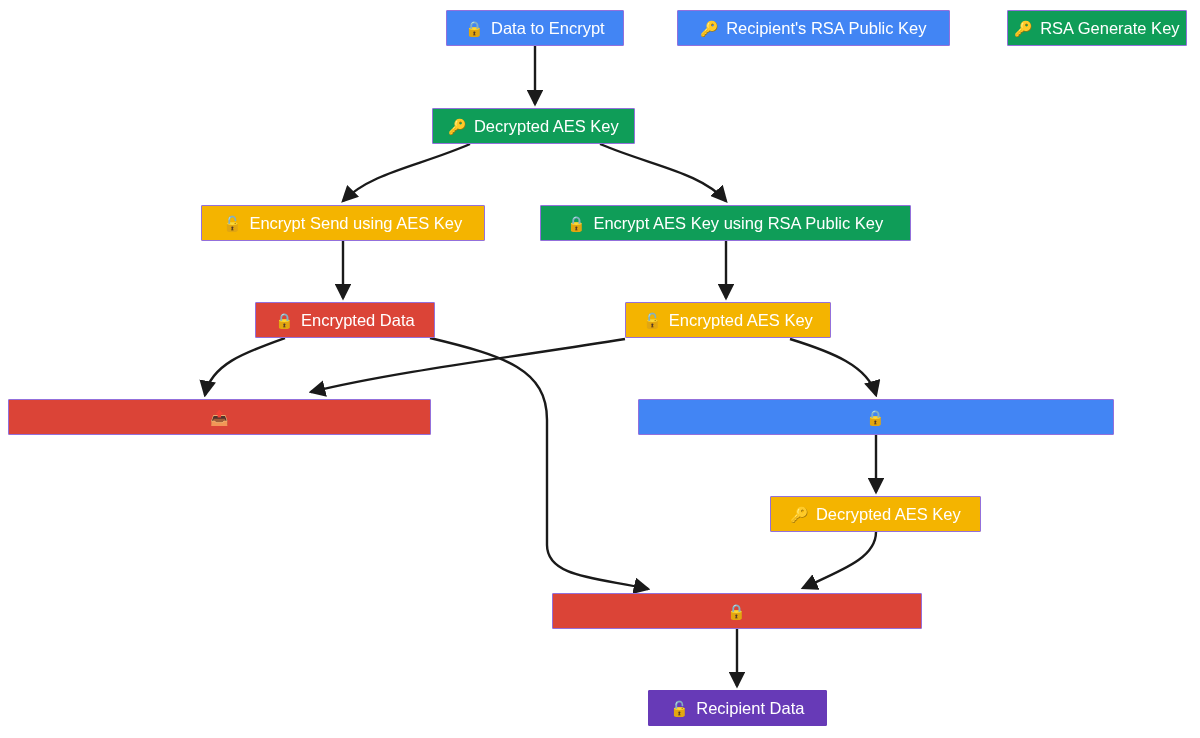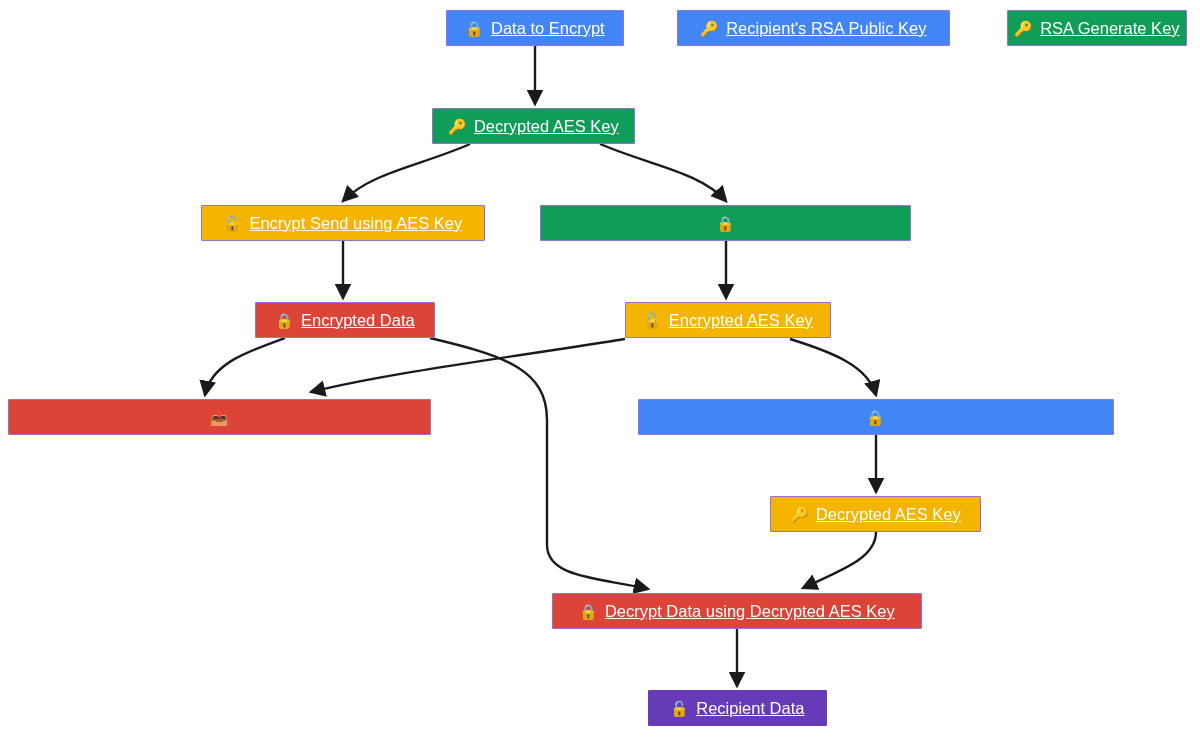--- a/index.html
+++ b/index.html
@@ -42,21 +42,20 @@
     height: 36px;
     font-family: "Liberation Sans", sans-serif;
   }
   .node .ico {
     font-size: 15px;
     line-height: 1;
     display: inline-block;
   }
   .node .lbl {
     display: inline-block;
-    text-decoration: underline;
   }
   .n-blue   { background: #4285F4; }
   .n-green  { background: #0F9D58; }
   .n-orange { background: #F4B400; }
   .n-red    { background: #DB4437; }
   .n-purple { background: #673AB7; border-color:#673AB7; }
 </style>
 </head>
 <body>
 
@@ -104,20 +103,21 @@
     <span class="lbl">Decrypted AES Key</span>
   </div>
 
   <div class="node n-orange" style="left:201px; top:205px; width:284px;">
     <span class="ico">🔓</span>
     <span class="lbl">Encrypt Send using AES Key</span>
   </div>
 
   <div class="node n-green" style="left:540px; top:205px; width:371px;">
     <span class="ico">🔒</span>
+    <span class="lbl">Encrypt AES Key using RSA Public Key</span>
   </div>
 
   <div class="node n-red" style="left:255px; top:302px; width:180px;">
     <span class="ico">🔒</span>
     <span class="lbl">Encrypted Data</span>
   </div>
 
   <div class="node n-orange" style="left:625px; top:302px; width:206px;">
     <span class="ico">🔓</span>
     <span class="lbl">Encrypted AES Key</span>
@@ -131,21 +131,20 @@
     <span class="ico">🔒</span>
   </div>
 
   <div class="node n-orange" style="left:770px; top:496px; width:211px;">
     <span class="ico">🔑</span>
     <span class="lbl">Decrypted AES Key</span>
   </div>
 
   <div class="node n-red" style="left:552px; top:593px; width:370px;">
     <span class="ico">🔒</span>
-    <span class="lbl">Decrypt Data using Decrypted AES Key</span>
   </div>
 
   <div class="node n-purple" style="left:648px; top:690px; width:179px;">
     <span class="ico">🔓</span>
     <span class="lbl">Recipient Data</span>
   </div>
 
 </div>
 
 </body></html>

